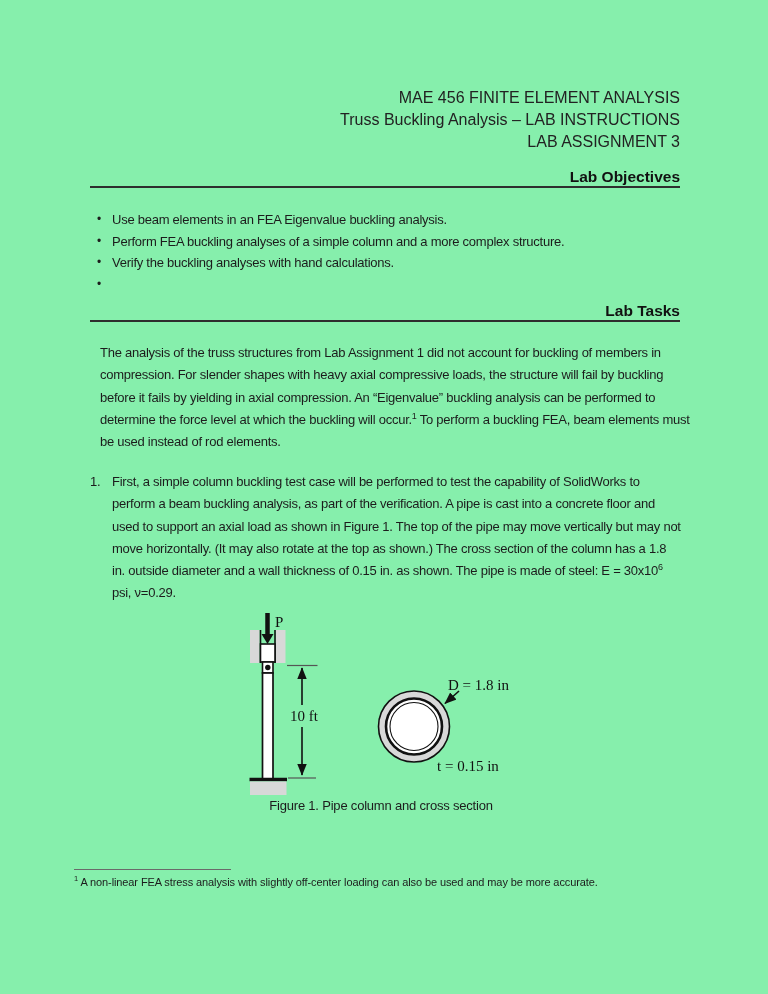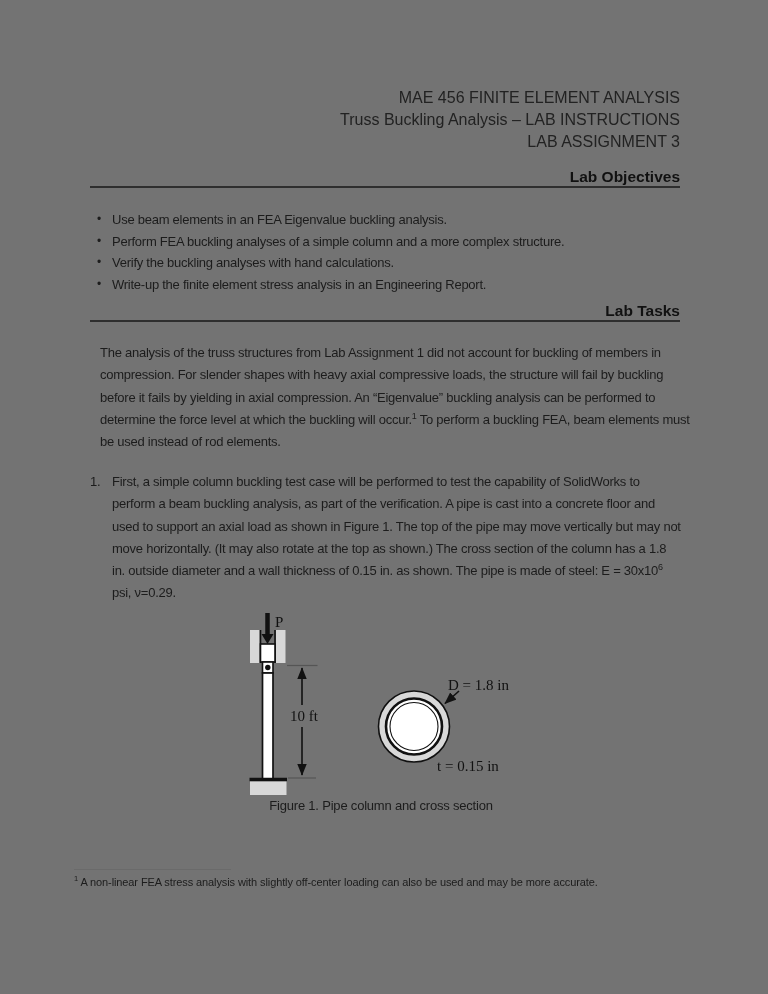--- a/index.html
+++ b/index.html
@@ -1,19 +1,19 @@
 <!DOCTYPE html>
 <html><head>
 <meta charset="utf-8">
 <style>
   html,body{margin:0;padding:0;background:#ffffff;}
   .page{
     position:relative;
     width:768px;height:994px;
-    background:#737373;
+    background:#86efac;
     color:#191919;
     font-family:"Liberation Sans", sans-serif;
     overflow:hidden;
   }
   .abs{position:absolute;}
   
   .doc-header{
     left:90px;top:87px;width:590px;
     text-align:right;
     font-size:16px;line-height:22px;
@@ -79,21 +79,20 @@
     <li>
       <span class="bullet">•</span>
       <span>Perform FEA buckling analyses of a simple column and a more complex structure.</span>
     </li>
     <li>
       <span class="bullet">•</span>
       <span>Verify the buckling analyses with hand calculations.</span>
     </li>
     <li>
       <span class="bullet">•</span>
-      <span>Write-up the finite element stress analysis in an Engineering Report.</span>
     </li>
   </ul>
 
   <div class="abs section-heading tasks">Lab Tasks</div>
 
   <p class="abs intro-para body-text" style="margin:0;"><span>The analysis of the truss structures from Lab Assignment 1 did not account for buckling of members in compression.  For slender shapes with heavy axial compressive loads, the structure will fail by buckling before it fails by yielding in axial compression. An “Eigenvalue” buckling analysis can be performed to determine the force level at which the buckling will occur.</span><sup class="fref">1</sup><span>  To perform a buckling FEA, beam elements must be used instead of rod elements.</span></p>
 
   <div class="abs task-item body-text">
     <div class="num">1.</div>
     <div class="task-body"><span>First, a simple column buckling test case will be performed to test the capability of SolidWorks to perform a beam buckling analysis, as part of the verification.  A pipe is cast into a concrete floor and used to support an axial load as shown in Figure 1.  The top of the pipe may move vertically but may not move horizontally.  (It may also rotate at the top as shown.)  The cross section of the column has a 1.8 in. outside diameter and a wall thickness of 0.15 in. as shown.  The pipe is made of steel: E = 30x10</span><sup class="fref">6</sup><span> psi, ν=0.29.</span></div>

